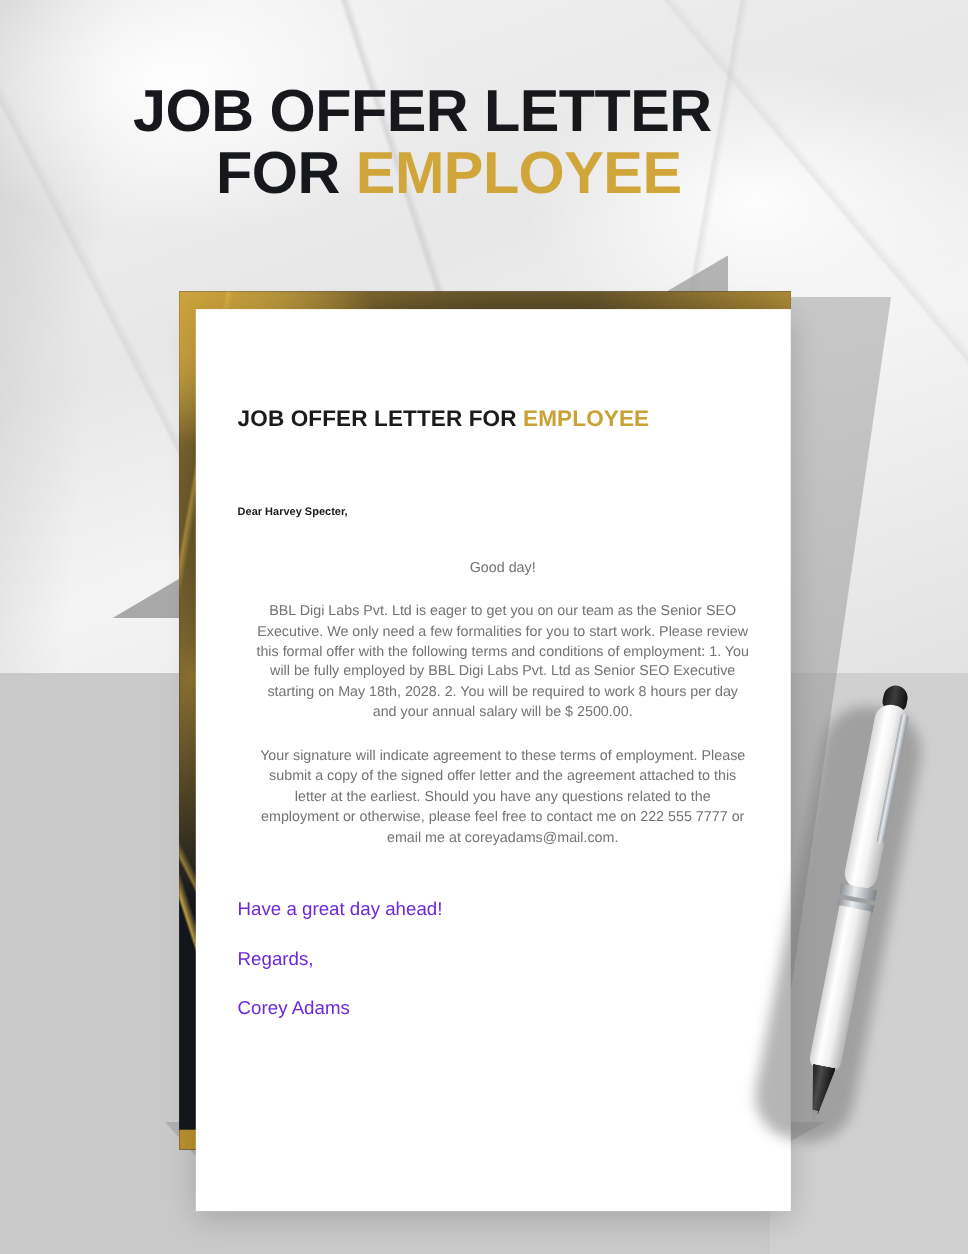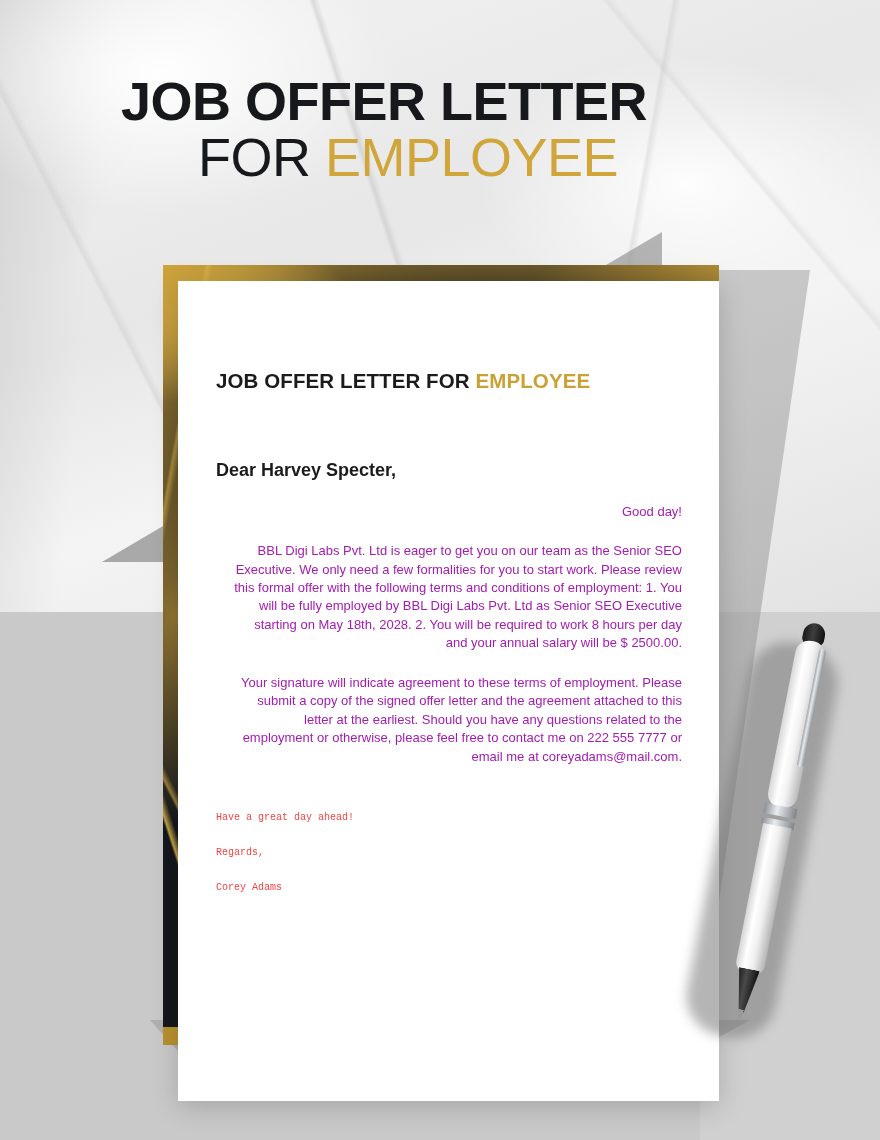--- a/index.html
+++ b/index.html
@@ -129,60 +129,59 @@
     font-weight: bold;
     letter-spacing: 0.1px;
     color: #1b1b1b;
     margin: 0 0 66px 0;
     line-height: 1.2;
   }
   .letter-title .gold {
     color: #c9a135;
   }
   .salutation {
-    font-size: 18px;
+    font-size: 10px;
     font-weight: bold;
     color: #1b1b1b;
-    margin: 0 0 22px 0;
+    margin: 0 0 36px 0;
   }
   .body-p {
     font-size: 13px;
     line-height: 1.42;
-    color: #a21caf;
+    color: #737373;
     margin: 0 0 21px 16px;
-    text-align: right;
+    text-align: center;
   }
   .spacer-lg { height: 24px; }
   .closing-p {
-    font-size: 10px;
+    font-size: 17px;
     line-height: 1.42;
-    color: #ef4444;
+    color: #6d28d9;
     margin: 0 0 21px 0;
-    font-family: Liberation Mono, monospace;
   }
 
   
   .header {
     position: absolute;
     left: 0; top: 76px;
     width: 768px;
     text-align: center;
     line-height: 0.96;
   }
   .header .l1 {
     display: block;
     font-size: 54px;
     font-weight: bold;
     letter-spacing: -0.5px;
     color: #16181b;
   }
   .header .l2 {
     display: block;
     font-size: 54px;
-    font-weight: normal;
+    font-weight: bold;
     letter-spacing: -0.5px;
     color: #16181b;
     margin-top: 4px;
     margin-left: 48px;
   }
   .header .l2 .gold {
     color: #d0a63a;
   }
 
   

